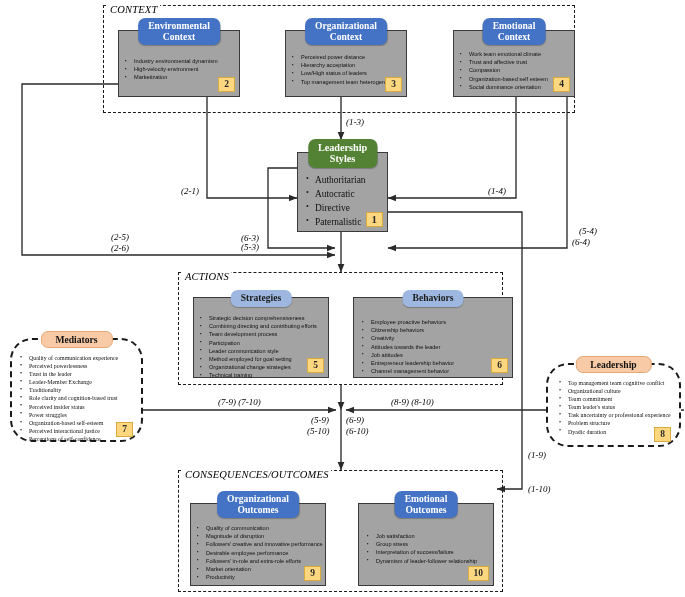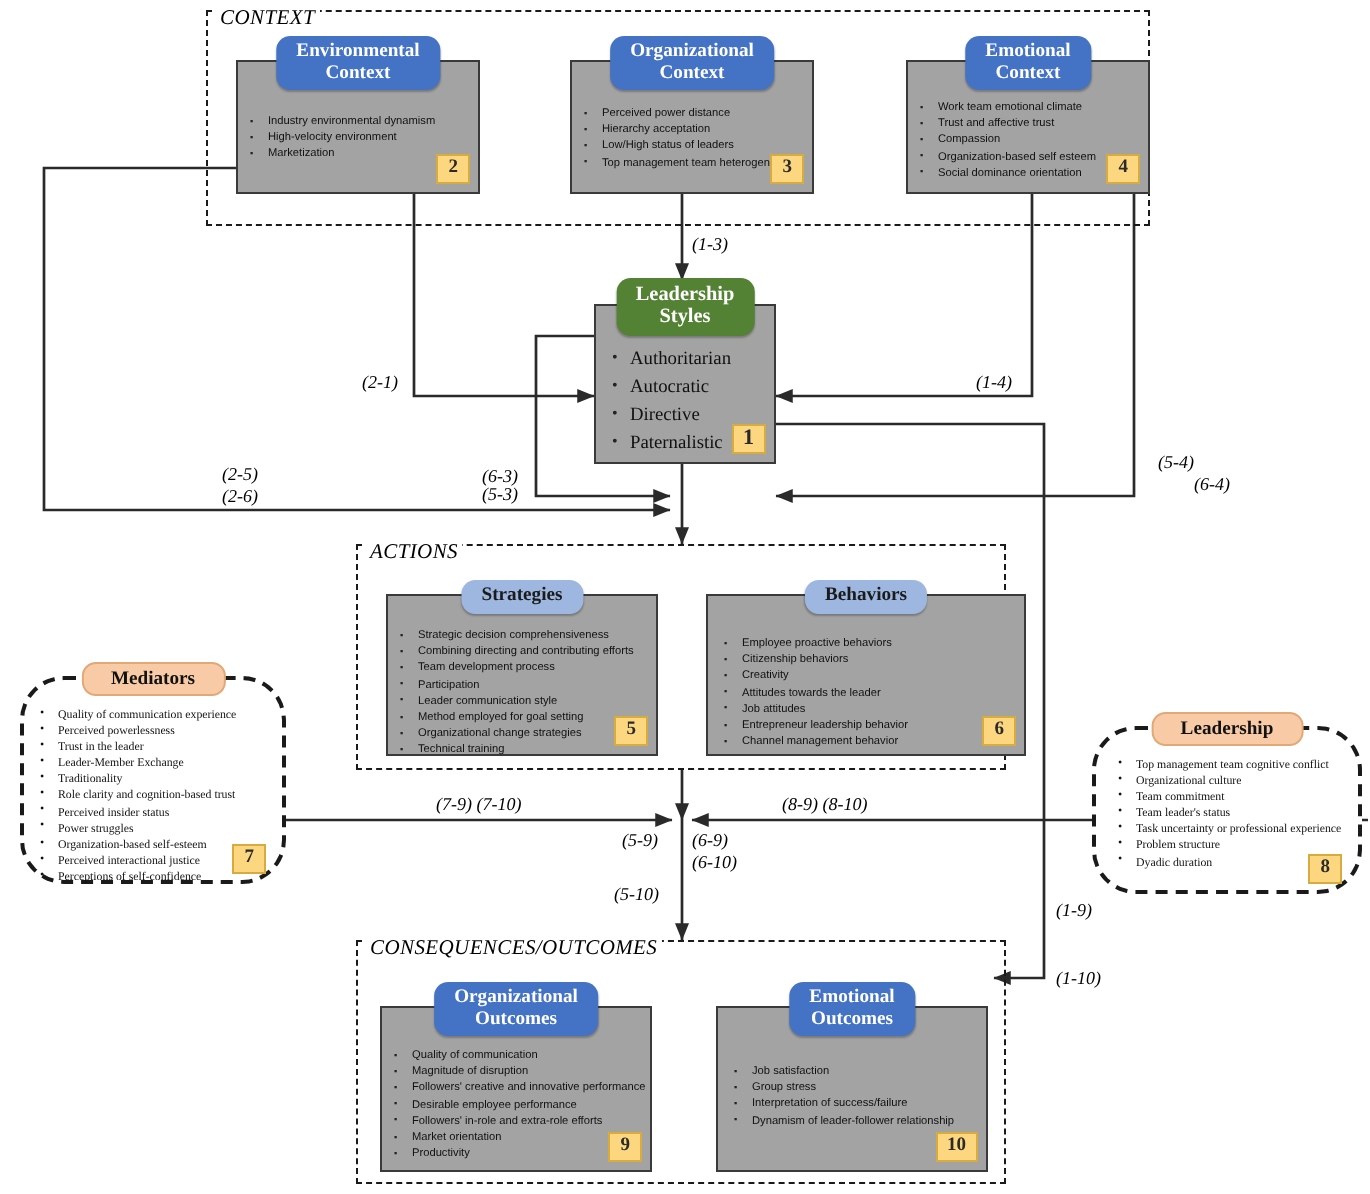--- a/index.html
+++ b/index.html
@@ -243,23 +243,23 @@
   </div>
 
   <div class="wlbl" style="left:345px;top:117px;">(1-3)</div>
   <div class="wlbl" style="left:180px;top:186px;">(2-1)</div>
   <div class="wlbl" style="left:487px;top:186px;">(1-4)</div>
   <div class="wlbl" style="left:110px;top:232px;">(2-5)</div>
   <div class="wlbl" style="left:110px;top:243px;">(2-6)</div>
   <div class="wlbl" style="left:240px;top:222px;margin-top:20px;">(5-3)</div>
   <div class="wlbl" style="left:240px;top:233px;">(6-3)</div>
   <div class="wlbl" style="left:578px;top:226px;">(5-4)</div>
-  <div class="wlbl" style="left:596px;top:237px;">(6-4)</div>
+  <div class="wlbl" style="left:571px;top:237px;">(6-4)</div>
   <div class="wlbl" style="left:217px;top:397px;">(7-9) (7-10)</div>
   <div class="wlbl" style="left:390px;top:397px;">(8-9) (8-10)</div>
   <div class="wlbl" style="left:310px;top:415px;">(5-9)</div>
-  <div class="wlbl" style="left:306px;top:426px;margin-top:16px;">(5-10)</div>
+  <div class="wlbl" style="left:306px;top:426px;">(5-10)</div>
   <div class="wlbl" style="left:345px;top:415px;">(6-9)</div>
   <div class="wlbl" style="left:345px;top:426px;">(6-10)</div>
   <div class="wlbl" style="left:527px;top:450px;">(1-9)</div>
   <div class="wlbl" style="left:527px;top:484px;">(1-10)</div>
 
 </div>
 
 </body></html>

